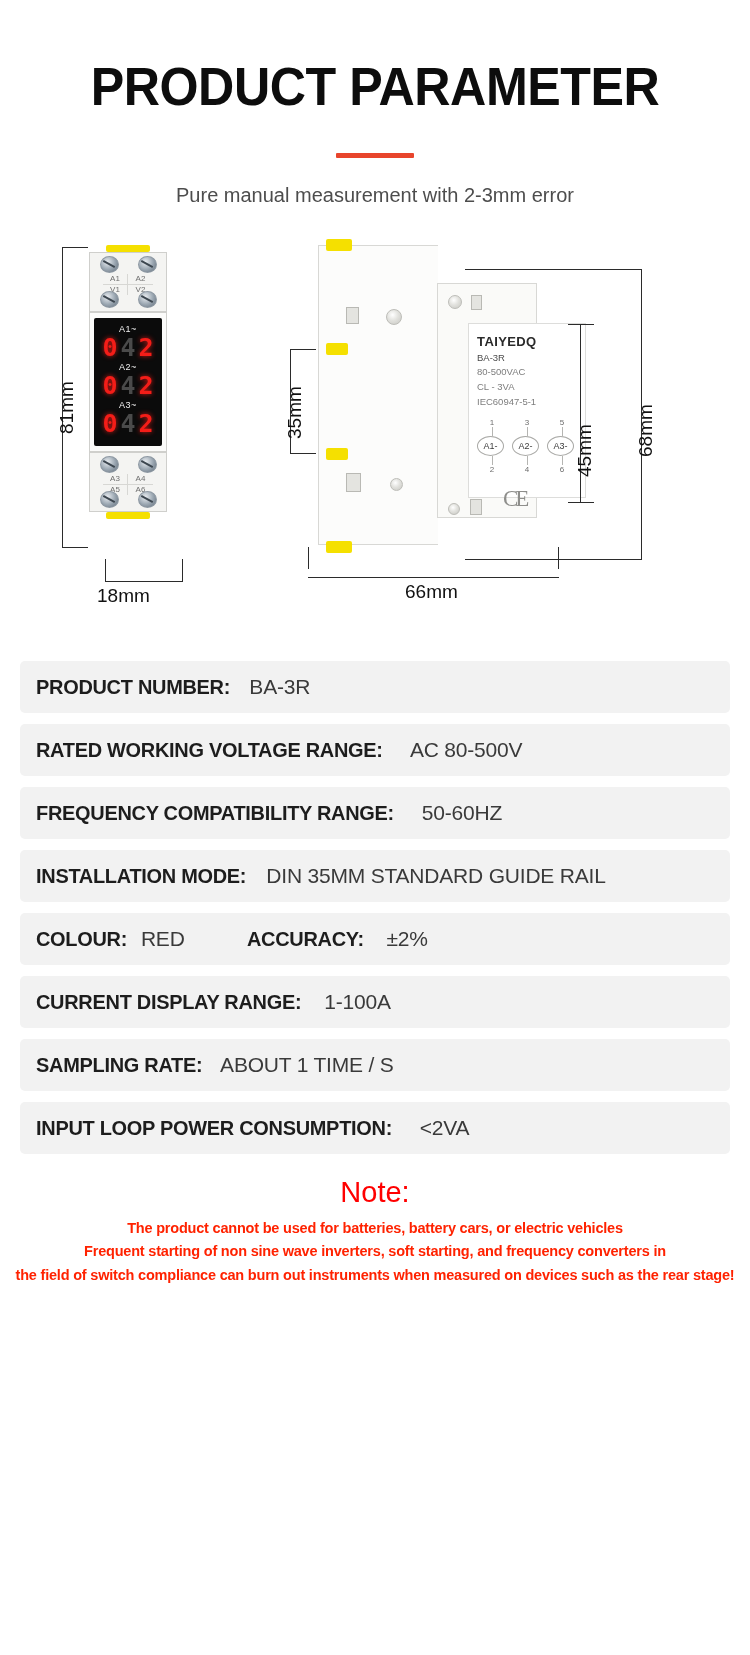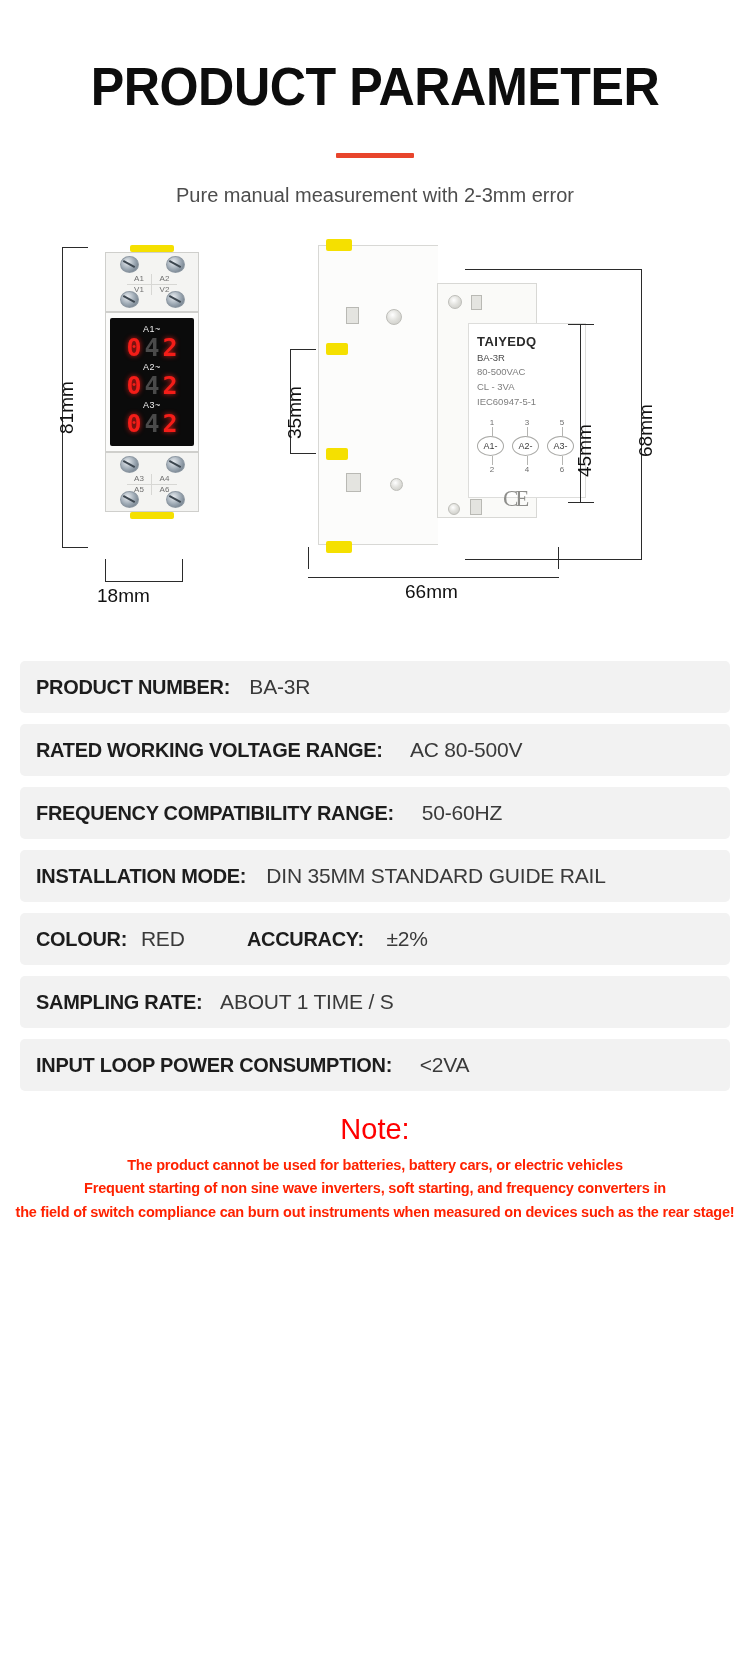--- a/index.html
+++ b/index.html
@@ -42,21 +42,21 @@
   .dim-h     { height: 1px; }
   .tick-h    { height: 1px; width: 26px; background: #2b2b2b; position: absolute; }
   .tick-v    { width: 1px; height: 22px; background: #2b2b2b; position: absolute; }
   .dim-label {
     position: absolute; font-size: 19px; color: #111;
     font-family: "Liberation Sans", sans-serif; white-space: nowrap;
   }
   .dim-label.vert { transform: rotate(-90deg); transform-origin: left top; }
 
   
-  .front { position: absolute; left: 105px; top: 16px; width: 94px; }
+  .front { position: absolute; left: 89px; top: 16px; width: 78px; }
   .clip-top, .clip-bot {
     width: 44px; height: 7px; background: #f5e000; border-radius: 2px;
     margin: 0 auto;
   }
   .term-block {
     background: #f4f4f2; border: 1px solid #cfcfcc;
     height: 60px; position: relative;
   }
   .screw-row { display: flex; justify-content: space-around; padding-top: 3px; }
   .screw {
@@ -392,20 +392,24 @@
 
   <div class="spec-row dual">
     <span class="spec-key">COLOUR:</span>
     <span class="spec-val">RED</span>
     <span class="pair2">
       <span class="spec-key">ACCURACY:</span>
       <span class="spec-val">±2%</span>
     </span>
   </div>
 
+  <div class="spec-row">
+    <span class="spec-key">CURRENT DISPLAY RANGE:</span>
+    <span class="spec-val">1-100A</span>
+  </div>
 
   <div class="spec-row">
     <span class="spec-key">SAMPLING RATE:</span>
     <span class="spec-val">ABOUT 1 TIME / S</span>
   </div>
 
   <div class="spec-row">
     <span class="spec-key">INPUT LOOP POWER CONSUMPTION:</span>
     <span class="spec-val">&lt;2VA</span>
   </div>

